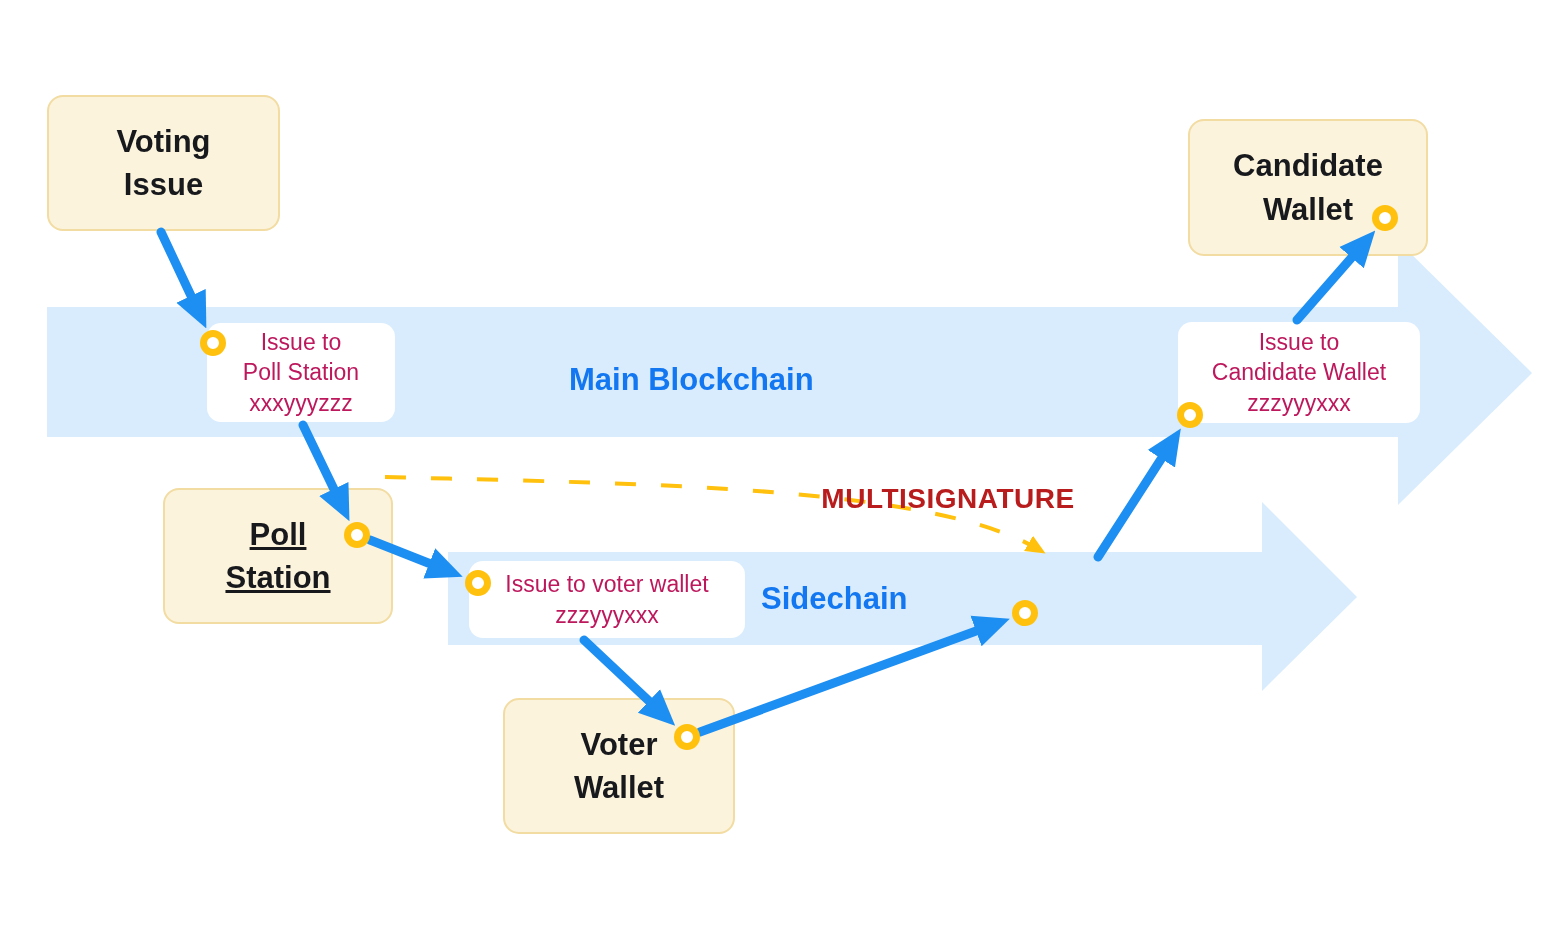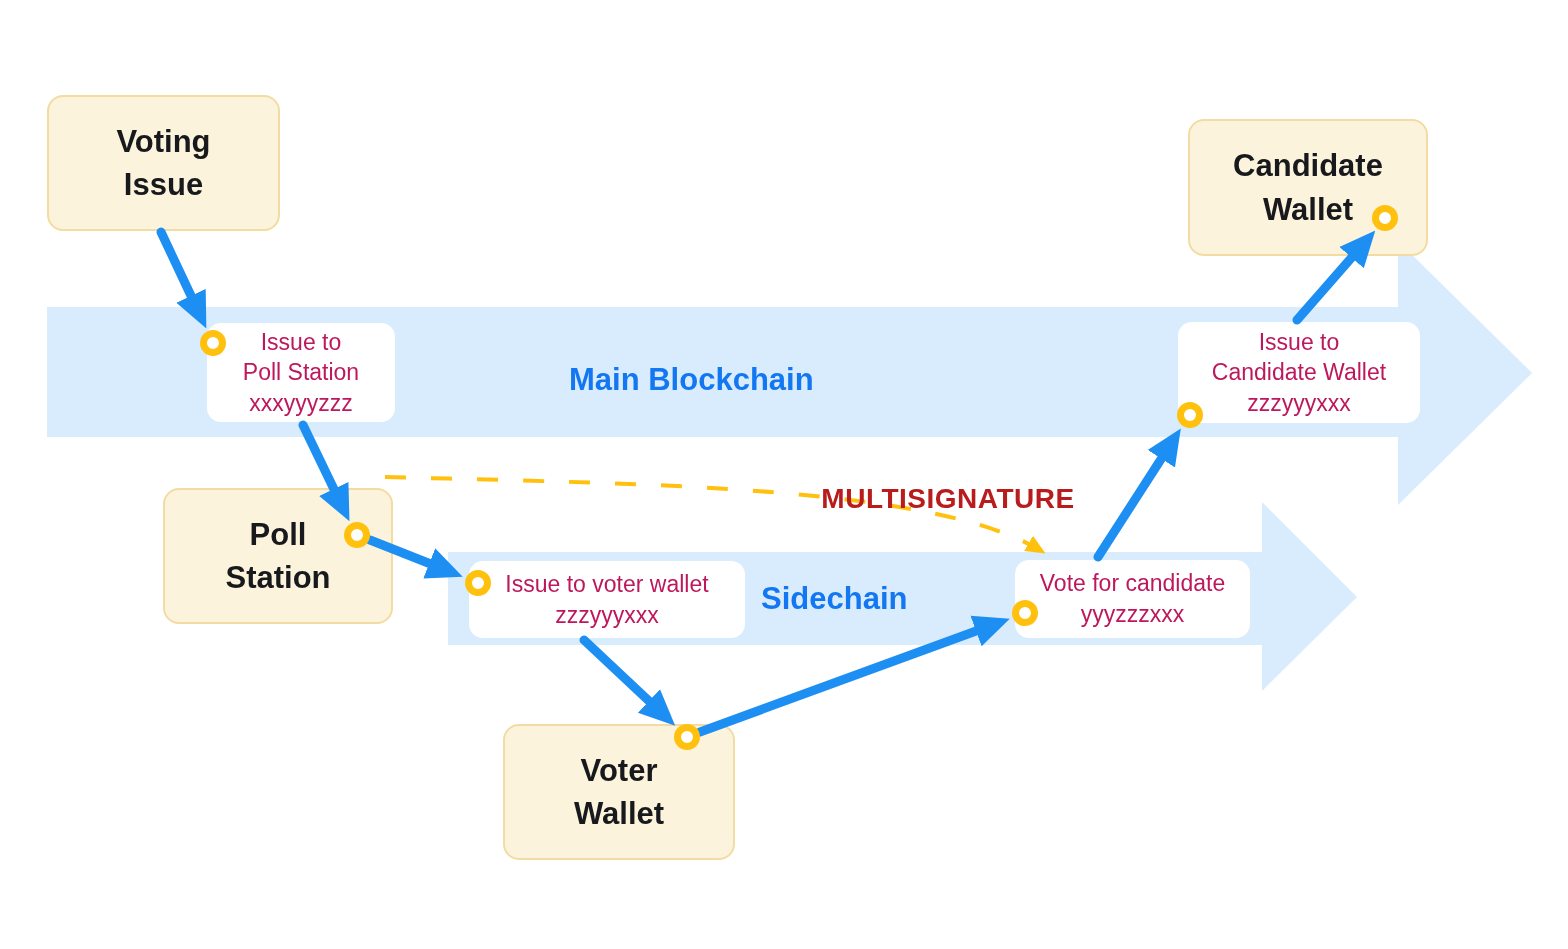--- a/index.html
+++ b/index.html
@@ -44,22 +44,22 @@
     text-align:left;
   }
   .multisig{
     position:absolute;z-index:4;
     color:#b91c1c;
     font-weight:800;font-size:28px;letter-spacing:0.5px;
     text-align:center;
   }
 
   #voting-bank   {left:47px;  top:95px;  width:233px; height:136px;}
-  #poll-station  {left:163px; top:488px; width:230px; height:136px;}
-  #voter-wallet  {left:503px; top:724px; width:232px; height:136px;}
+  #poll-station  {left:163px; top:488px; width:230px; height:136px;text-decoration:underline;}
+  #voter-wallet  {left:503px; top:698px; width:232px; height:136px;}
   #candidate-wallet{left:1188px;top:119px;width:240px;height:137px;}
 
   #tx-issue-poll      {left:207px; top:323px; width:188px; height:99px;}
   #tx-issue-voter     {left:469px; top:561px; width:276px; height:77px;}
   #tx-vote-candidate  {left:1015px;top:560px; width:235px; height:78px;}
   #tx-issue-candidate {left:1178px;top:322px; width:242px; height:101px;}
 
   #label-main {left:569px; top:362px; width:320px;}
   #label-side {left:761px; top:581px; width:220px;}
   #label-multisig {left:798px; top:483px; width:300px;}
@@ -99,24 +99,20 @@
 
   <div class="txbox" id="tx-issue-poll">
     <span>Issue to
 Poll Station
 xxxyyyzzz</span>
   </div>
   <div class="txbox" id="tx-issue-voter">
     <span>Issue to voter wallet
 zzzyyyxxx</span>
   </div>
-  <div class="txbox" id="tx-vote-candidate">
-    <span>Vote for candidate
-yyyzzzxxx</span>
-  </div>
   <div class="txbox" id="tx-issue-candidate">
     <span>Issue to
 Candidate Wallet
 zzzyyyxxx</span>
   </div>
 
   <div class="chain-label" id="label-main">Main Blockchain</div>
   <div class="chain-label" id="label-side">Sidechain</div>
 
   <svg class="layer fg-layer" viewBox="0 0 1568 949">

